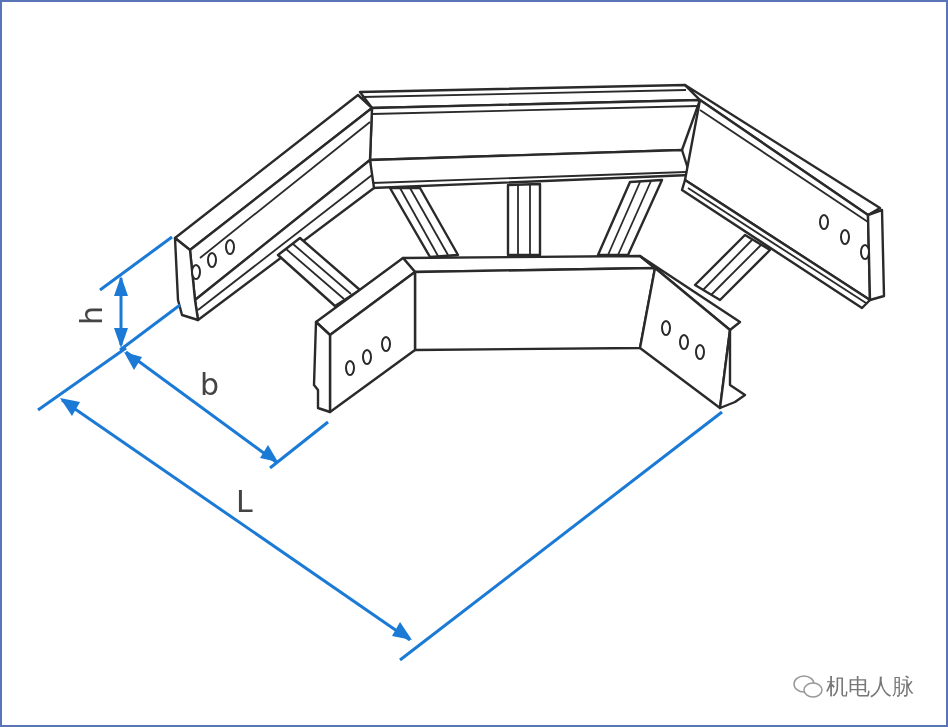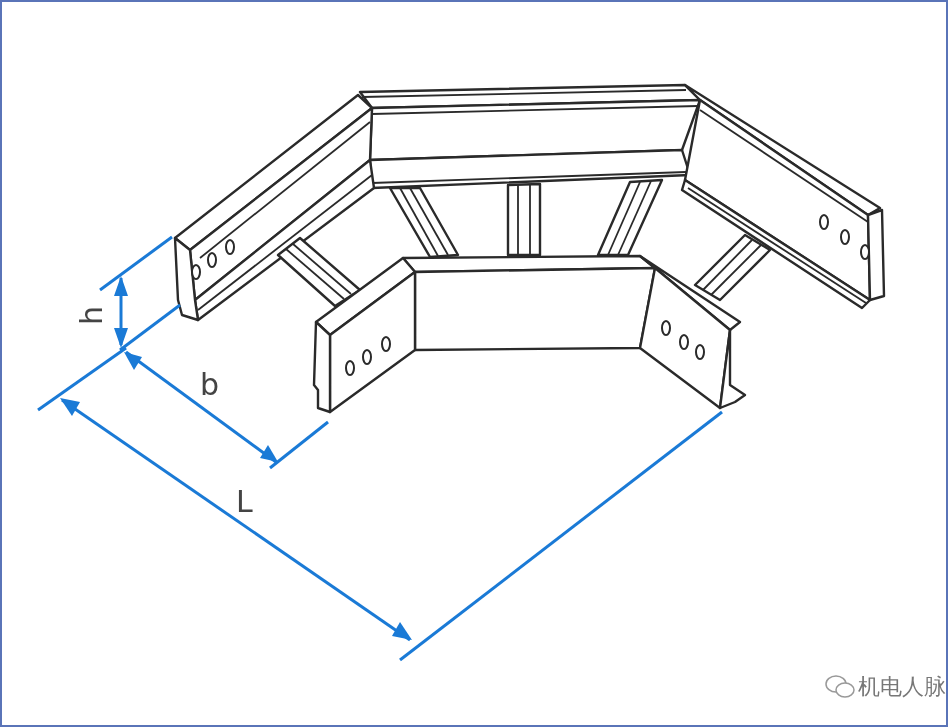--- a/index.html
+++ b/index.html
@@ -5,21 +5,21 @@
   html,body{margin:0;padding:0;background:#fff;}
   body{width:948px;height:727px;overflow:hidden;font-family:"DejaVu Sans",sans-serif;}
   .frame{position:absolute;left:0;top:0;width:944px;height:723px;border:2px solid #5a74b8;background:#fff;}
   svg{position:absolute;left:0;top:0;}
   .ln{fill:#fff;stroke:#2a2a2a;stroke-width:2.4;stroke-linejoin:round;}
   .thin{fill:none;stroke:#2a2a2a;stroke-width:1.8;}
   .dim{stroke:#1a7ad6;stroke-width:3;fill:none;}
   .arrow{fill:#1a7ad6;}
   .hole{fill:#fff;stroke:#2a2a2a;stroke-width:2;}
   .lbl{font-family:"DejaVu Sans",sans-serif;font-size:30px;fill:#444;}
-  .wm{position:absolute;left:824px;top:672px;display:flex;align-items:center;gap:2px;color:#777;font-size:22px;font-family:"DejaVu Sans",sans-serif;}
+  .wm{position:absolute;left:792px;top:672px;display:flex;align-items:center;gap:2px;color:#777;font-size:22px;font-family:"DejaVu Sans",sans-serif;}
   .wm-icon{width:32px;height:26px;}
 </style>
 </head>
 <body>
 
 <div class="frame"></div>
 
 <svg width="948" height="727" viewBox="0 0 948 727">
 
   <g>

